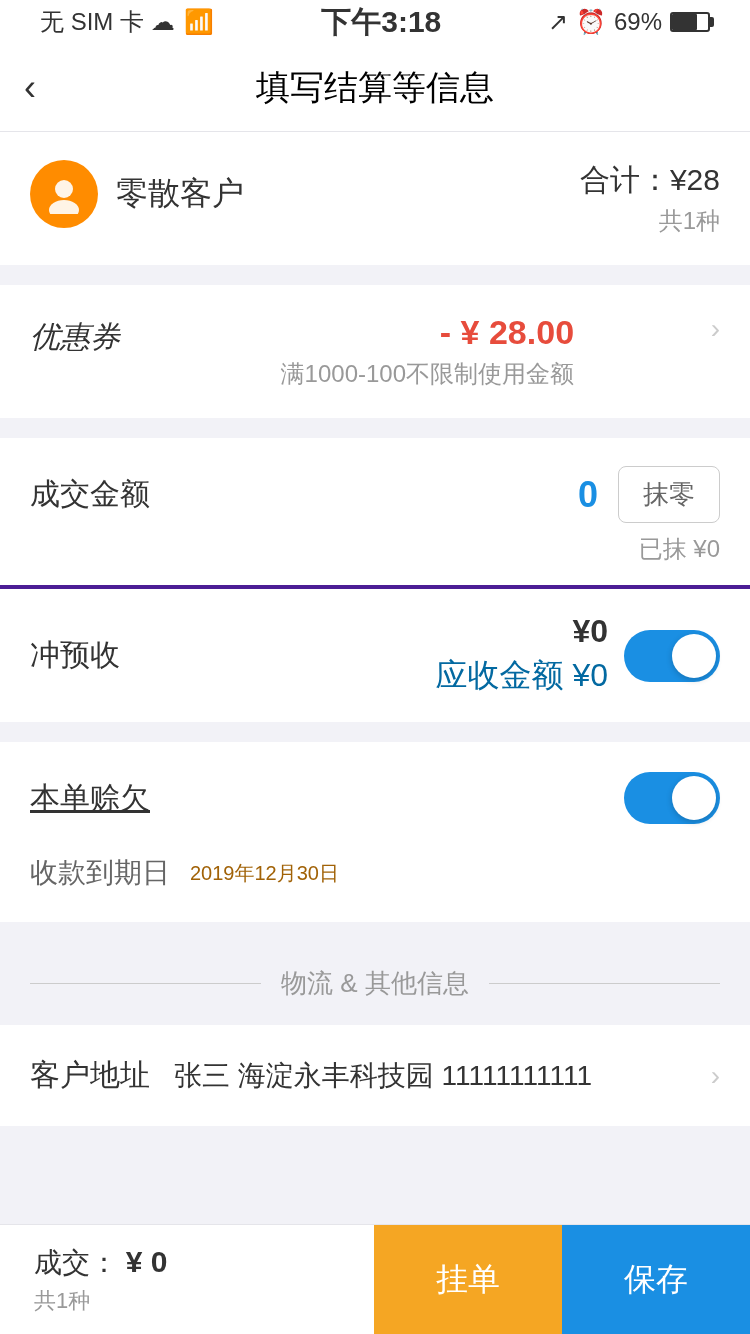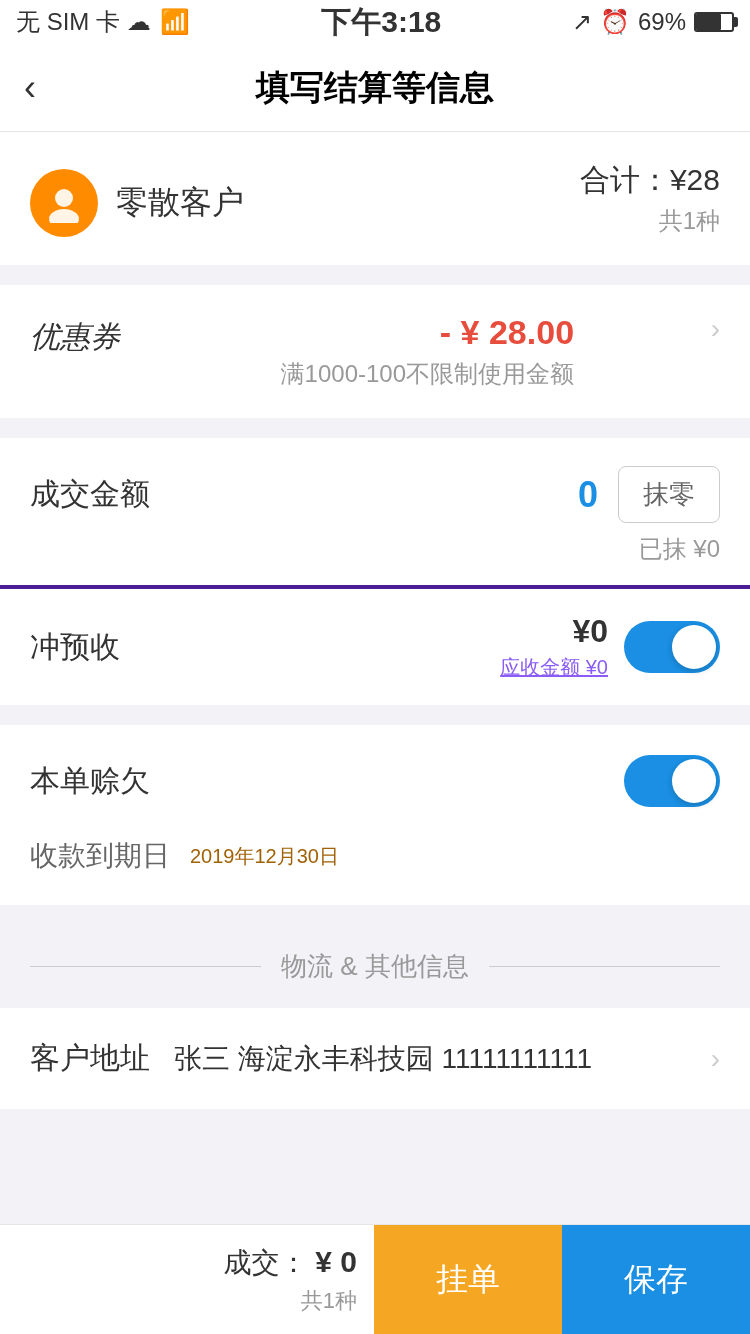--- a/index.html
+++ b/index.html
@@ -14,21 +14,21 @@
       position: relative;
     }
 
     
     .status-bar {
       height: 44px;
       background: #fff;
       display: flex;
       align-items: center;
       justify-content: space-between;
-      padding: 0 16px;
+      padding: 0 40px;
       font-size: 24px;
       font-weight: 500;
     }
     .status-left { display: flex; align-items: center; gap: 10px; }
     .status-center { font-size: 30px; font-weight: 600; }
     .status-right { display: flex; align-items: center; gap: 8px; font-size: 24px; }
 
     
     .nav-bar {
       height: 88px;
@@ -41,34 +41,34 @@
     }
     .nav-back {
       position: absolute;
       left: 24px;
       font-size: 36px;
       color: #333;
       cursor: pointer;
     }
     .nav-title {
       font-size: 34px;
-      font-weight: 700;
+      font-weight: 400;
       color: #000;
     }
 
     
     .content {
       padding-bottom: 120px;
     }
 
     
     .customer-row {
       background: #fff;
       display: flex;
-      align-items: flex-end;
+      align-items: flex-start;
       justify-content: space-between;
       padding: 28px 30px;
       margin-bottom: 20px;
     }
     .customer-left { display: flex; align-items: center; gap: 18px; }
     .customer-avatar {
       width: 68px;
       height: 68px;
       border-radius: 50%;
       background: #ff8c00;
@@ -124,21 +124,21 @@
       display: flex;
       align-items: center;
       justify-content: space-between;
       padding: 24px 30px;
       border-top: 4px solid #4c1d95;
     }
     .prepay-label { font-size: 30px; color: #333; }
     .prepay-right { display: flex; align-items: center; gap: 16px; }
     .prepay-amount { text-align: right; }
     .prepay-val { font-size: 32px; font-weight: 600; color: #333; }
-    .prepay-sub { font-size: 20px; color: #8b5cf6; margin-top: 4px; text-decoration: underline; }
+    .prepay-sub { font-size: 32px; color: #0369a1; margin-top: 4px; }
 
     
     .toggle {
       width: 96px;
       height: 52px;
       background: #1a8fe3;
       border-radius: 26px;
       position: relative;
       cursor: pointer;
     }
@@ -157,21 +157,21 @@
     .debt-section {
       background: #fff;
       margin-bottom: 20px;
     }
     .debt-row {
       display: flex;
       align-items: center;
       justify-content: space-between;
       padding: 30px 30px;
     }
-    .debt-label { font-size: 30px; color: #333; }
+    .debt-label { font-size: 30px; color: #333; text-decoration: underline; }
     .due-date-row {
       display: flex;
       align-items: center;
       padding: 0 30px 30px 30px;
     }
     .due-date-label { font-size: 28px; color: #666; }
     .due-date-value { font-size: 20px; color: #a16207; margin-left: 20px; }
     .logistics-divider {
       display: flex;
       align-items: center;
@@ -210,22 +210,21 @@
       left: 0;
       width: 750px;
       height: 110px;
       background: #fff;
       display: flex;
       align-items: center;
       border-top: 1px solid #e5e5ea;
     }
     .bottom-info {
       flex: 1;
-      padding: 0 17px;
-      text-align: right;
+      padding: 0 34px;
     }
     .bottom-deal { font-size: 28px; color: #333; }
     .bottom-deal-val { font-size: 30px; font-weight: 600; }
     .bottom-count { font-size: 22px; color: #999; margin-top: 4px; }
     .bottom-btns { display: flex; height: 100%; }
     .btn-pending {
       width: 188px;
       height: 100%;
       background: #f5a623;
       display: flex;

